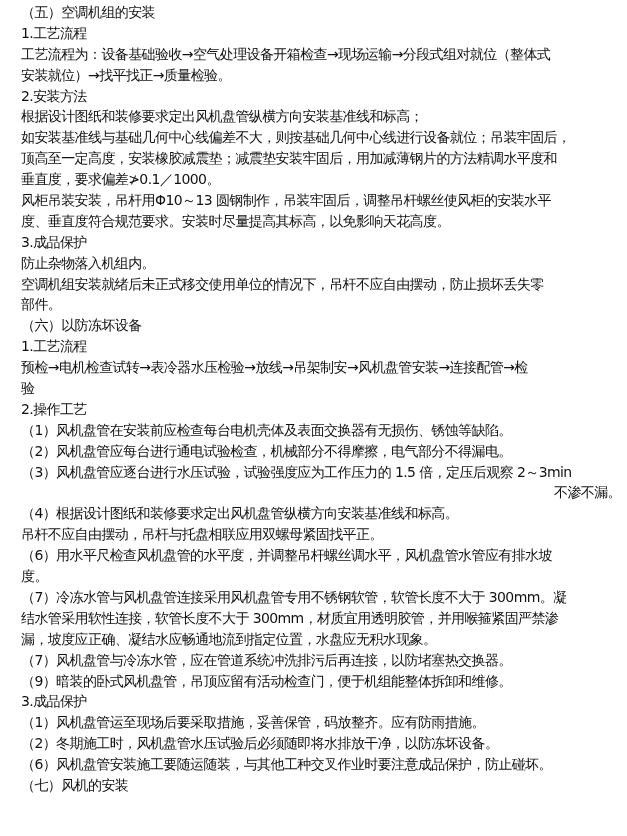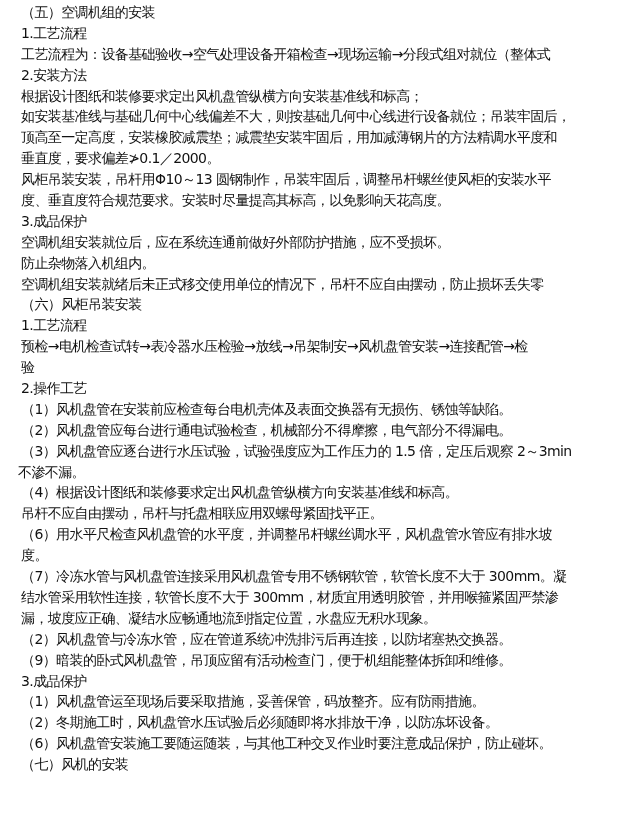--- a/index.html
+++ b/index.html
@@ -23,62 +23,63 @@
     color: #111111;
     line-height: 20.9px;
   }
   .line {
     white-space: nowrap;
     display: block;
     height: 20.9px;
     letter-spacing: -0.6px;
   }
   .heading { }
-  .outdent { margin-left: -3px; }
+  .outdent { margin-left: -3px; text-align: right; }
 </style>
 </head>
 <body>
 
 <div class="doc">
 
   <span class="line heading">（五）空调机组的安装</span>
   <span class="line heading">1.工艺流程</span>
   <span class="line">工艺流程为：设备基础验收→空气处理设备开箱检查→现场运输→分段式组对就位（整体式</span>
+  <span class="line">安装就位）→找平找正→质量检验。</span>
 
   <span class="line heading">2.安装方法</span>
   <span class="line">根据设计图纸和装修要求定出风机盘管纵横方向安装基准线和标高；</span>
   <span class="line">如安装基准线与基础几何中心线偏差不大，则按基础几何中心线进行设备就位；吊装牢固后，</span>
   <span class="line">顶高至一定高度，安装橡胶减震垫；减震垫安装牢固后，用加减薄钢片的方法精调水平度和</span>
-  <span class="line">垂直度，要求偏差≯0.1／2000。</span>
+  <span class="line">垂直度，要求偏差≯0.1／1000。</span>
   <span class="line">风柜吊装安装，吊杆用Φ10～13 圆钢制作，吊装牢固后，调整吊杆螺丝使风柜的安装水平</span>
   <span class="line">度、垂直度符合规范要求。安装时尽量提高其标高，以免影响天花高度。</span>
 
   <span class="line heading">3.成品保护</span>
-  <span class="line">空调机组安装就位后，应在系统连通前做好外部防护措施，应不受损坏。</span>
   <span class="line">防止杂物落入机组内。</span>
   <span class="line">空调机组安装就绪后未正式移交使用单位的情况下，吊杆不应自由摆动，防止损坏丢失零</span>
+  <span class="line">部件。</span>
 
-  <span class="line heading">（六）风柜吊装安装</span>
+  <span class="line heading">（六）以防冻坏设备</span>
   <span class="line heading">1.工艺流程</span>
   <span class="line">预检→电机检查试转→表冷器水压检验→放线→吊架制安→风机盘管安装→连接配管→检</span>
   <span class="line">验</span>
 
   <span class="line heading">2.操作工艺</span>
   <span class="line">（1）风机盘管在安装前应检查每台电机壳体及表面交换器有无损伤、锈蚀等缺陷。</span>
   <span class="line">（2）风机盘管应每台进行通电试验检查，机械部分不得摩擦，电气部分不得漏电。</span>
   <span class="line">（3）风机盘管应逐台进行水压试验，试验强度应为工作压力的 1.5 倍，定压后观察 2～3min</span>
   <span class="line outdent">不渗不漏。</span>
   <span class="line">（4）根据设计图纸和装修要求定出风机盘管纵横方向安装基准线和标高。</span>
   <span class="line">吊杆不应自由摆动，吊杆与托盘相联应用双螺母紧固找平正。</span>
   <span class="line">（6）用水平尺检查风机盘管的水平度，并调整吊杆螺丝调水平，风机盘管水管应有排水坡</span>
   <span class="line">度。</span>
   <span class="line">（7）冷冻水管与风机盘管连接采用风机盘管专用不锈钢软管，软管长度不大于 300mm。凝</span>
   <span class="line">结水管采用软性连接，软管长度不大于 300mm，材质宜用透明胶管，并用喉箍紧固严禁渗</span>
   <span class="line">漏，坡度应正确、凝结水应畅通地流到指定位置，水盘应无积水现象。</span>
-  <span class="line">（2）风机盘管与冷冻水管，应在管道系统冲洗排污后再连接，以防堵塞热交换器。</span>
+  <span class="line">（7）风机盘管与冷冻水管，应在管道系统冲洗排污后再连接，以防堵塞热交换器。</span>
   <span class="line">（9）暗装的卧式风机盘管，吊顶应留有活动检查门，便于机组能整体拆卸和维修。</span>
 
   <span class="line heading">3.成品保护</span>
   <span class="line">（1）风机盘管运至现场后要采取措施，妥善保管，码放整齐。应有防雨措施。</span>
   <span class="line">（2）冬期施工时，风机盘管水压试验后必须随即将水排放干净，以防冻坏设备。</span>
   <span class="line">（6）风机盘管安装施工要随运随装，与其他工种交叉作业时要注意成品保护，防止碰坏。</span>
 
   <span class="line heading">（七）风机的安装</span>
 </div>
 

